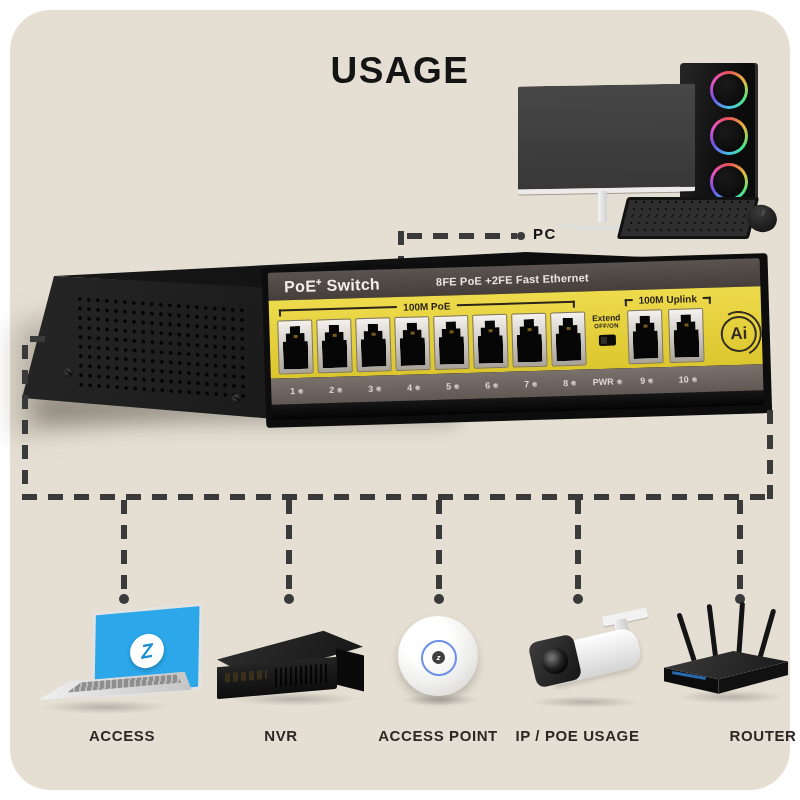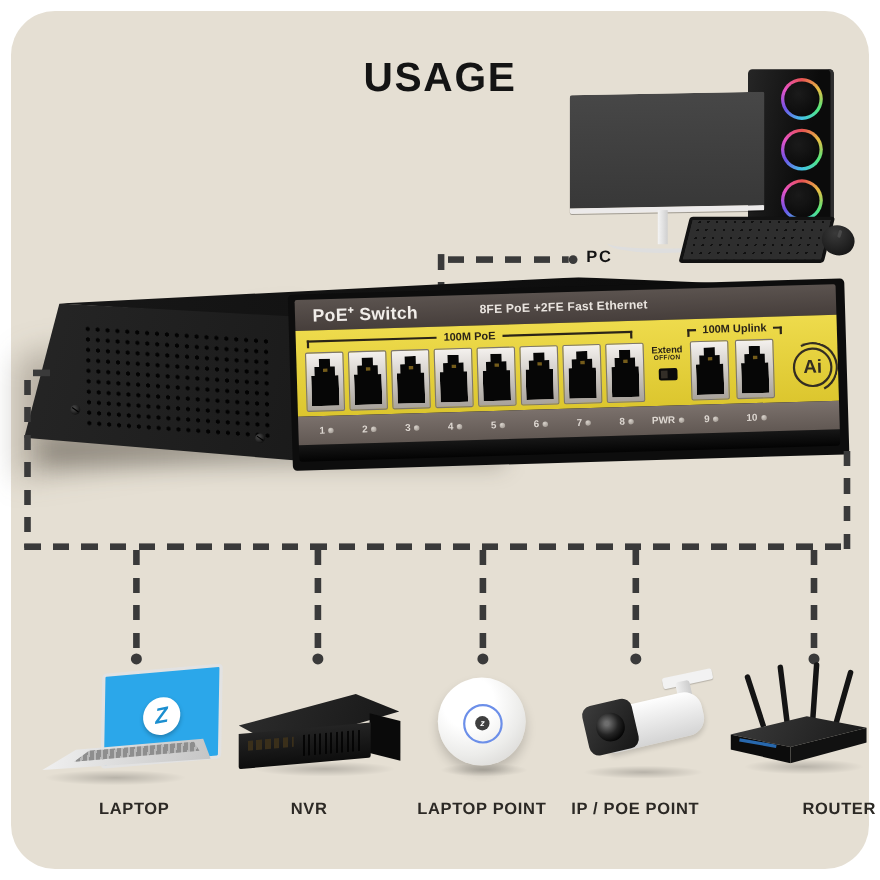--- a/index.html
+++ b/index.html
@@ -404,18 +404,18 @@
     <div class="ant a1"></div>
     <div class="ant a2"></div>
     <div class="ant a3"></div>
     <div class="ant a4"></div>
     <div class="rt-top"></div>
     <div class="rt-front"></div>
     <div class="rt-side"></div>
     <div class="rt-led"></div>
   </div>
 
-  <div class="dev-label lb1">LAPTOP</div>
+  <div class="dev-label lb1">ACCESS</div>
   <div class="dev-label lb2">NVR</div>
-  <div class="dev-label lb3">LAPTOP POINT</div>
-  <div class="dev-label lb4">IP / POE POINT</div>
+  <div class="dev-label lb3">ACCESS POINT</div>
+  <div class="dev-label lb4">IP / POE USAGE</div>
   <div class="dev-label lb5">ROUTER</div>
 </div>
 
 </body></html>

